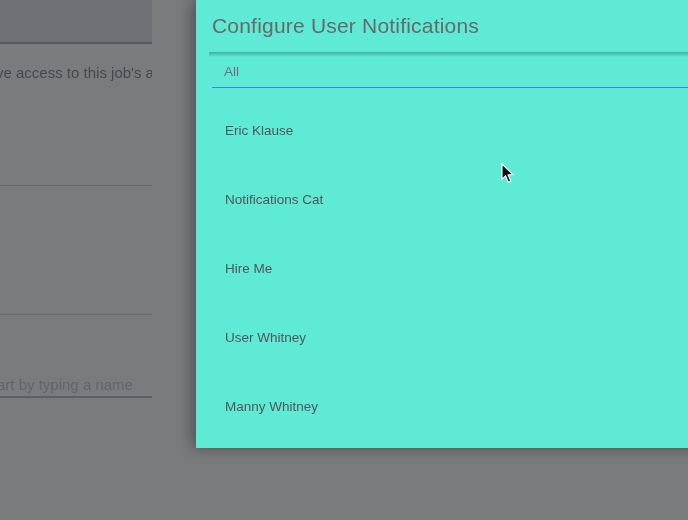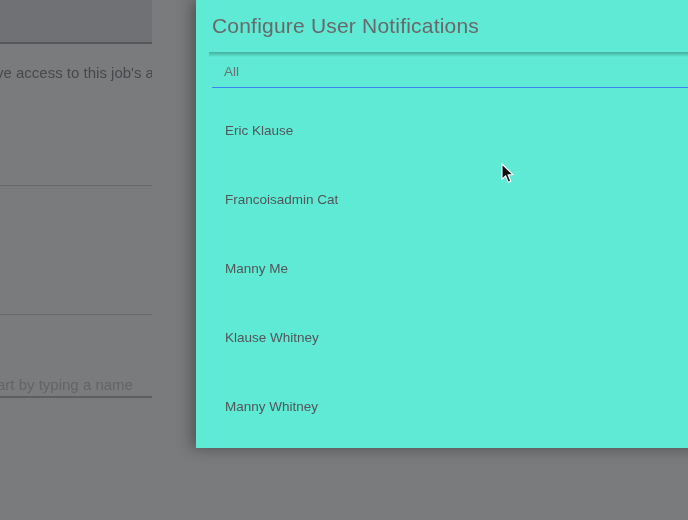--- a/index.html
+++ b/index.html
@@ -75,44 +75,44 @@
       <button class="expand-btn">
         <svg width="12" height="8" viewBox="0 0 12 8">
           <polyline points="1.5,1.5 6,6 10.5,1.5" fill="none" stroke="#3e4e66" stroke-width="1.7" stroke-linecap="round" stroke-linejoin="round"></polyline>
         </svg>
       </button>
     </div>
   </div>
 
   <div class="user-row">
     <div class="user-row-inner">
-      <span class="user-name">Francoisadmin Cat</span>
+      <span class="user-name">Notifications Cat</span>
       <button class="expand-btn">
         <svg width="12" height="8" viewBox="0 0 12 8">
           <polyline points="1.5,1.5 6,6 10.5,1.5" fill="none" stroke="#3e4e66" stroke-width="1.7" stroke-linecap="round" stroke-linejoin="round"></polyline>
         </svg>
       </button>
     </div>
   </div>
 
   <div class="user-row">
     <div class="user-row-inner">
-      <span class="user-name">Manny Me</span>
+      <span class="user-name">Hire Me</span>
       <button class="expand-btn">
         <svg width="12" height="8" viewBox="0 0 12 8">
           <polyline points="1.5,1.5 6,6 10.5,1.5" fill="none" stroke="#3e4e66" stroke-width="1.7" stroke-linecap="round" stroke-linejoin="round"></polyline>
         </svg>
       </button>
     </div>
   </div>
 
 
   <div class="user-row">
     <div class="user-row-inner">
-      <span class="user-name">Klause Whitney</span>
+      <span class="user-name">User Whitney</span>
       <button class="expand-btn">
         <svg width="12" height="8" viewBox="0 0 12 8">
           <polyline points="1.5,1.5 6,6 10.5,1.5" fill="none" stroke="#3e4e66" stroke-width="1.7" stroke-linecap="round" stroke-linejoin="round"></polyline>
         </svg>
       </button>
     </div>
   </div>
 
   <div class="user-row">
     <div class="user-row-inner">

